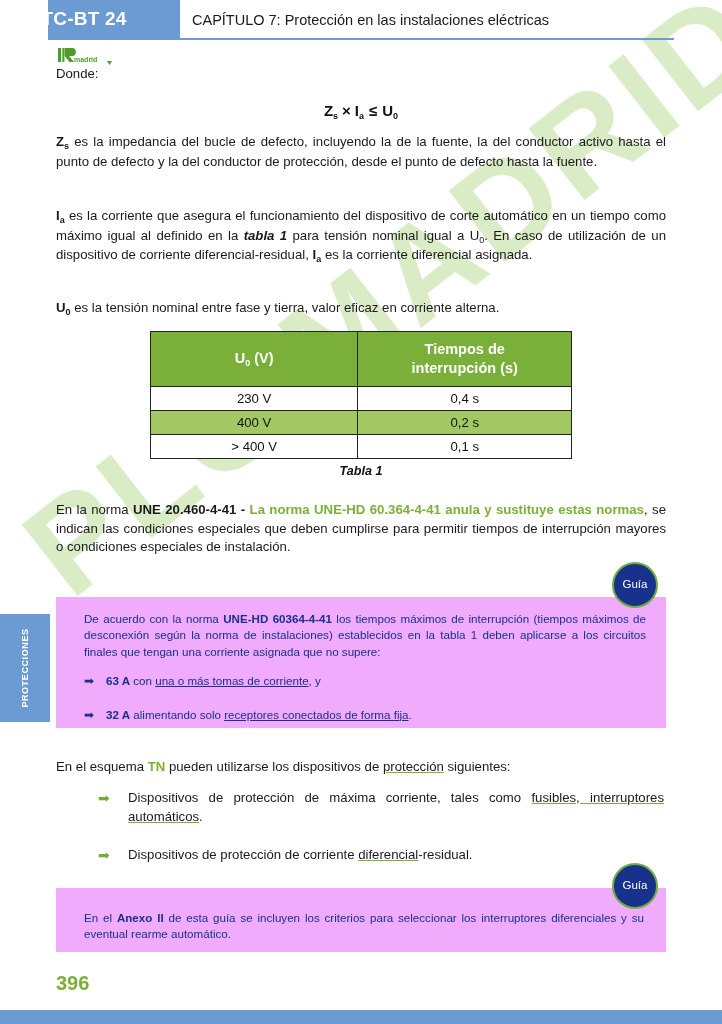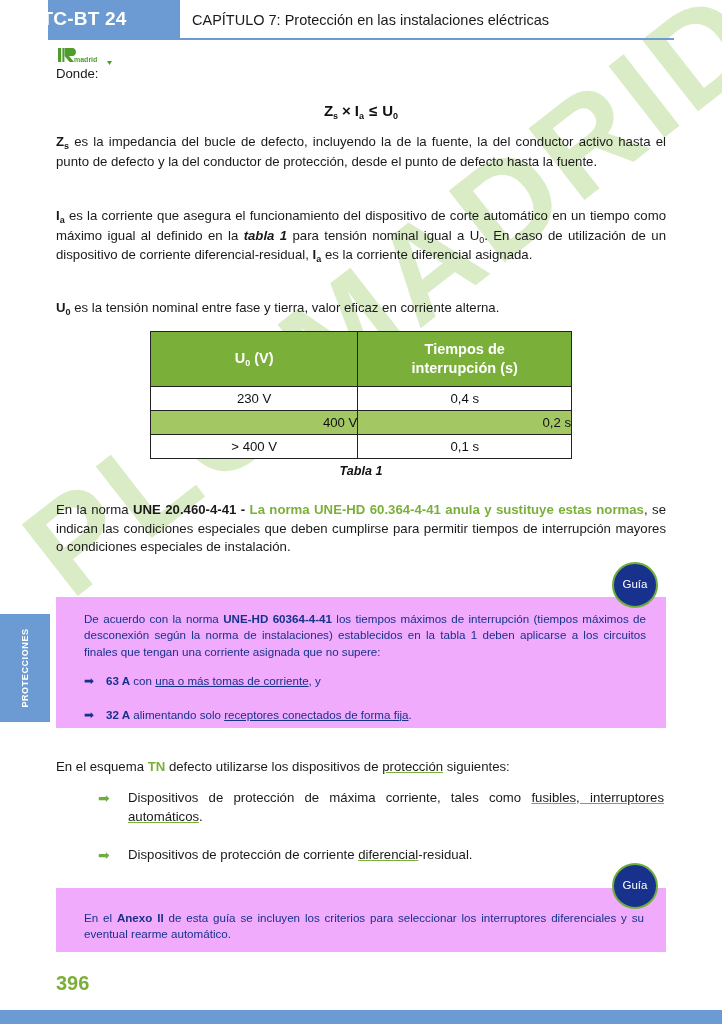--- a/index.html
+++ b/index.html
@@ -158,21 +158,21 @@
   .tbl thead th {
     background: #7ab03a;
     color: #ffffff;
     font-weight: bold;
     font-size: 14.5px;
     line-height: 19px;
     padding: 8px 4px;
     border-color: #222;
   }
   .tbl tbody td { height: 23px; background: #ffffff; }
-  .tbl tbody tr.alt td { background: #a3c863; text-align: right; }
+  .tbl tbody tr.alt td { background: #a3c863; }
   .tbl colgroup col.c1 { width: 208px; }
   .tbl colgroup col.c2 { width: 214px; }
 
   .tbl-caption {
     position: absolute;
     left: 150px; top: 464px; width: 422px;
     text-align: center;
     font-size: 12.6px;
     font-weight: bold;
     font-style: italic;
@@ -346,21 +346,21 @@
           <span style="flex:1 1 auto;"><span class="ib">63 A</span><span> con </span><span class="u">una o más tomas de corriente</span><span>, y</span></span>
         </div>
         <div class="bl-row" style="margin-top:17px;">
           <span class="arrow navy">➡</span>
           <span style="flex:1 1 auto;"><span class="ib">32 A</span><span> alimentando solo </span><span class="u">receptores conectados de forma fija</span><span>.</span></span>
         </div>
       </div>
     </div>
 
     <div class="para" style="left:56px; top:758px; width:610px; text-align:left;">
-      <span>En el esquema </span><span class="grn">TN</span><span> defecto utilizarse los dispositivos de </span><span class="ugrn">protección</span><span> siguientes:</span>
+      <span>En el esquema </span><span class="grn">TN</span><span> pueden utilizarse los dispositivos de </span><span class="ugrn">protección</span><span> siguientes:</span>
     </div>
 
     <div class="blist" style="left:98px; top:789px; width:566px;">
       <div class="bl-row">
         <span class="arrow green">➡</span>
         <span class="btxt"><span>Dispositivos de protección de máxima corriente, tales como </span><span class="ugrn">fusibles, interruptores automáticos</span><span>.</span></span>
       </div>
       <div class="bl-row" style="margin-top:20px;">
         <span class="arrow green">➡</span>
         <span class="btxt"><span>Dispositivos de protección de corriente </span><span class="ugrn">diferencial</span><span>-residual.</span></span>

